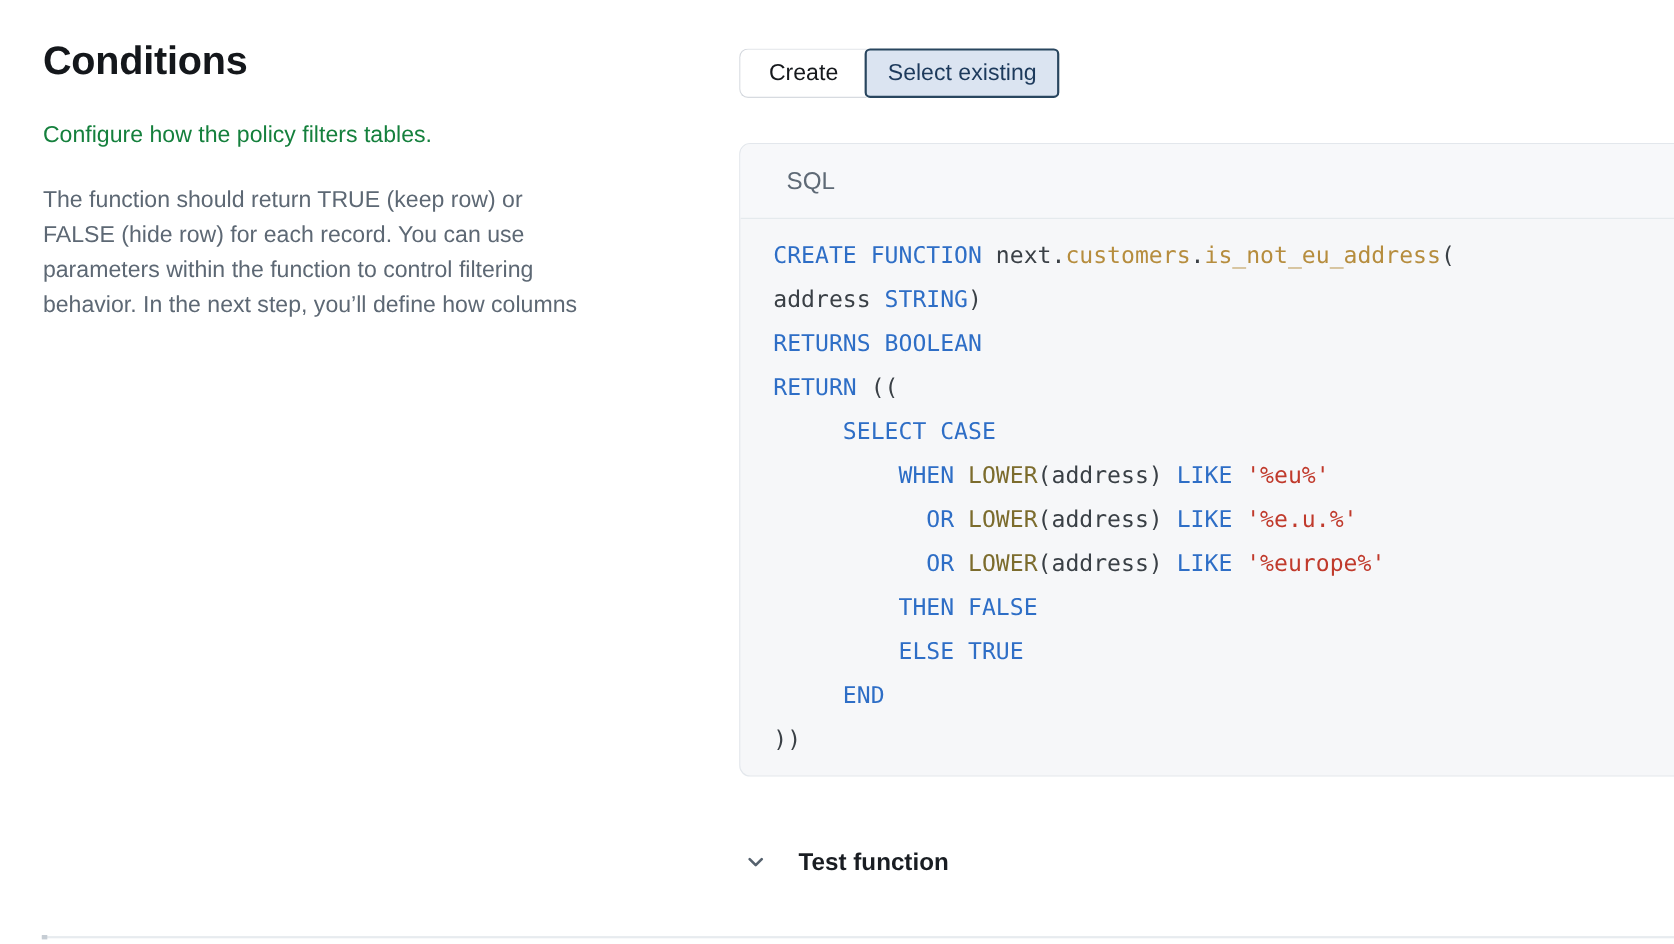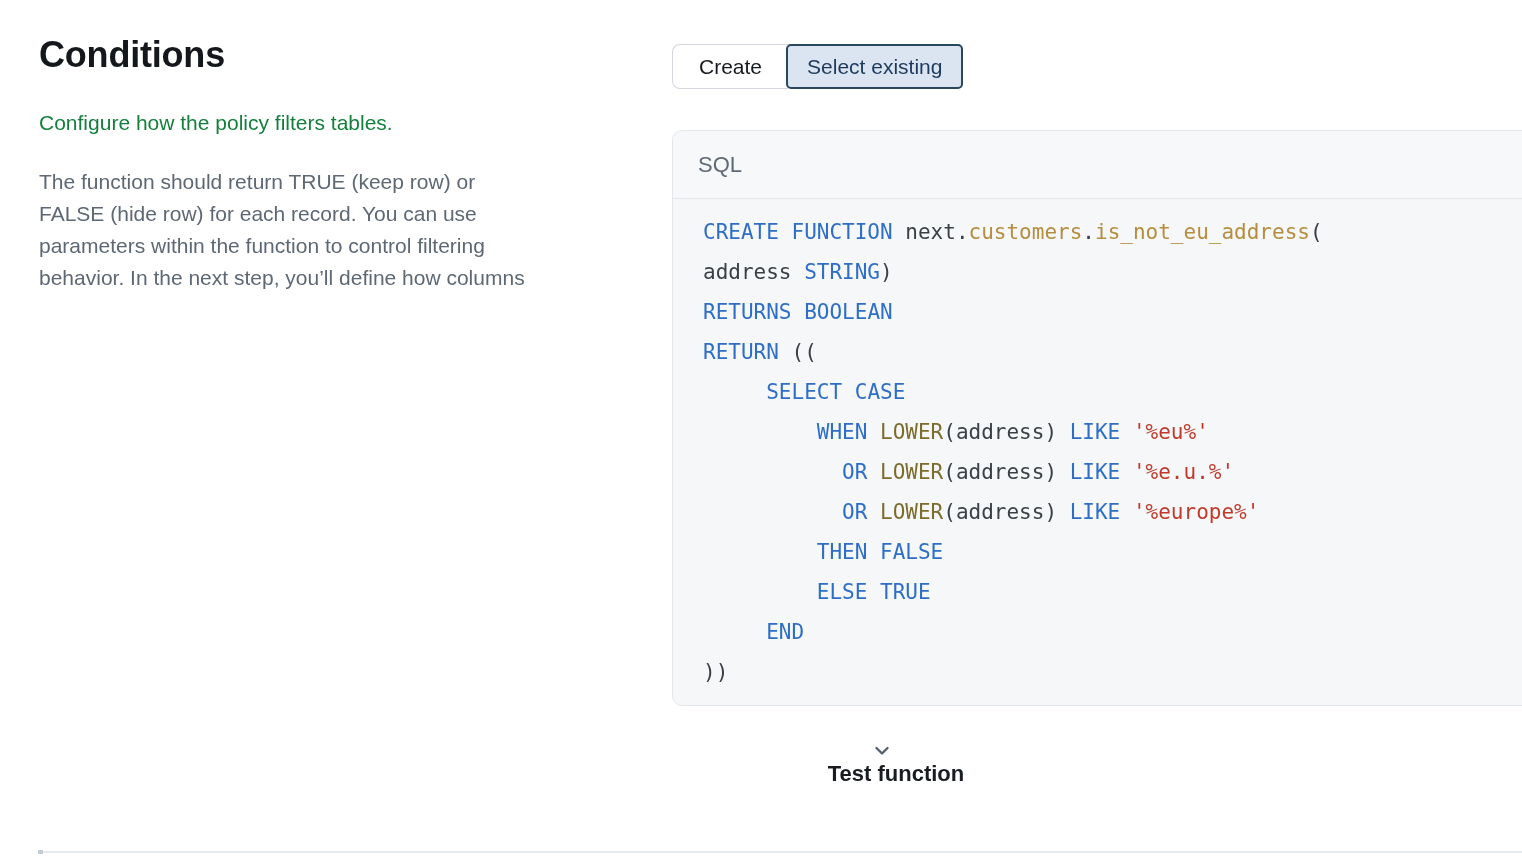--- a/index.html
+++ b/index.html
@@ -49,40 +49,40 @@
     margin-top: 41px; width: 912px;
     border: 1px solid #e3e7ec; border-radius: 10px;
     background: #f6f7f9; overflow: hidden;
   }
   .card-header {
     height: 68px; display: flex; align-items: center;
     background: #f7f8fa; border-bottom: 1px solid #e4e8ec;
     padding: 0 25px;
   }
   .fn-name { font-size: 22px; font-weight: 700; color: #16191d; }
-  .lang-badge { font-size: 22px; color: #5f6a76; }
+  .lang-badge { font-size: 22px; color: #5f6a76; margin-left: 17px; }
   .card-body {
     padding: 13px 20px 13px 30px;
     font-family: "DejaVu Sans Mono", monospace;
     font-size: 21px; line-height: 40px;
     color: var(--code-text, #3a4046);
   }
   .code-line { white-space: pre; }
   .tok-kw  { color: var(--kw,  #2e6ec6); }
   .tok-fn  { color: var(--fn,  #7c6c2d); }
   .tok-id  { color: var(--id,  #b68d3e); }
   .tok-str { color: var(--str, #c03a2c); }
   .tok-pl  { color: var(--code-text, #3a4046); }
 
   
   .test-row {
-    margin-top: 34px; height: 36px;
+    margin-top: 60px; height: 36px;
     display: flex; align-items: center;
     padding-left: 5px; cursor: pointer;
-    background: transparent; border: none; width: 420px; flex-direction: column;
+    background: transparent; border: none; width: 420px;
   }
   .chev { width: 20px; height: 20px; display: flex; align-items: center; justify-content: center; }
   .test-label {
     margin-left: 29px; font-size: 22px; font-weight: 700; color: #191d22;
     font-family: "Liberation Sans", sans-serif;
   }
 
   
   .divider {
     position: absolute; left: 38px; right: 0; top: 851px;

